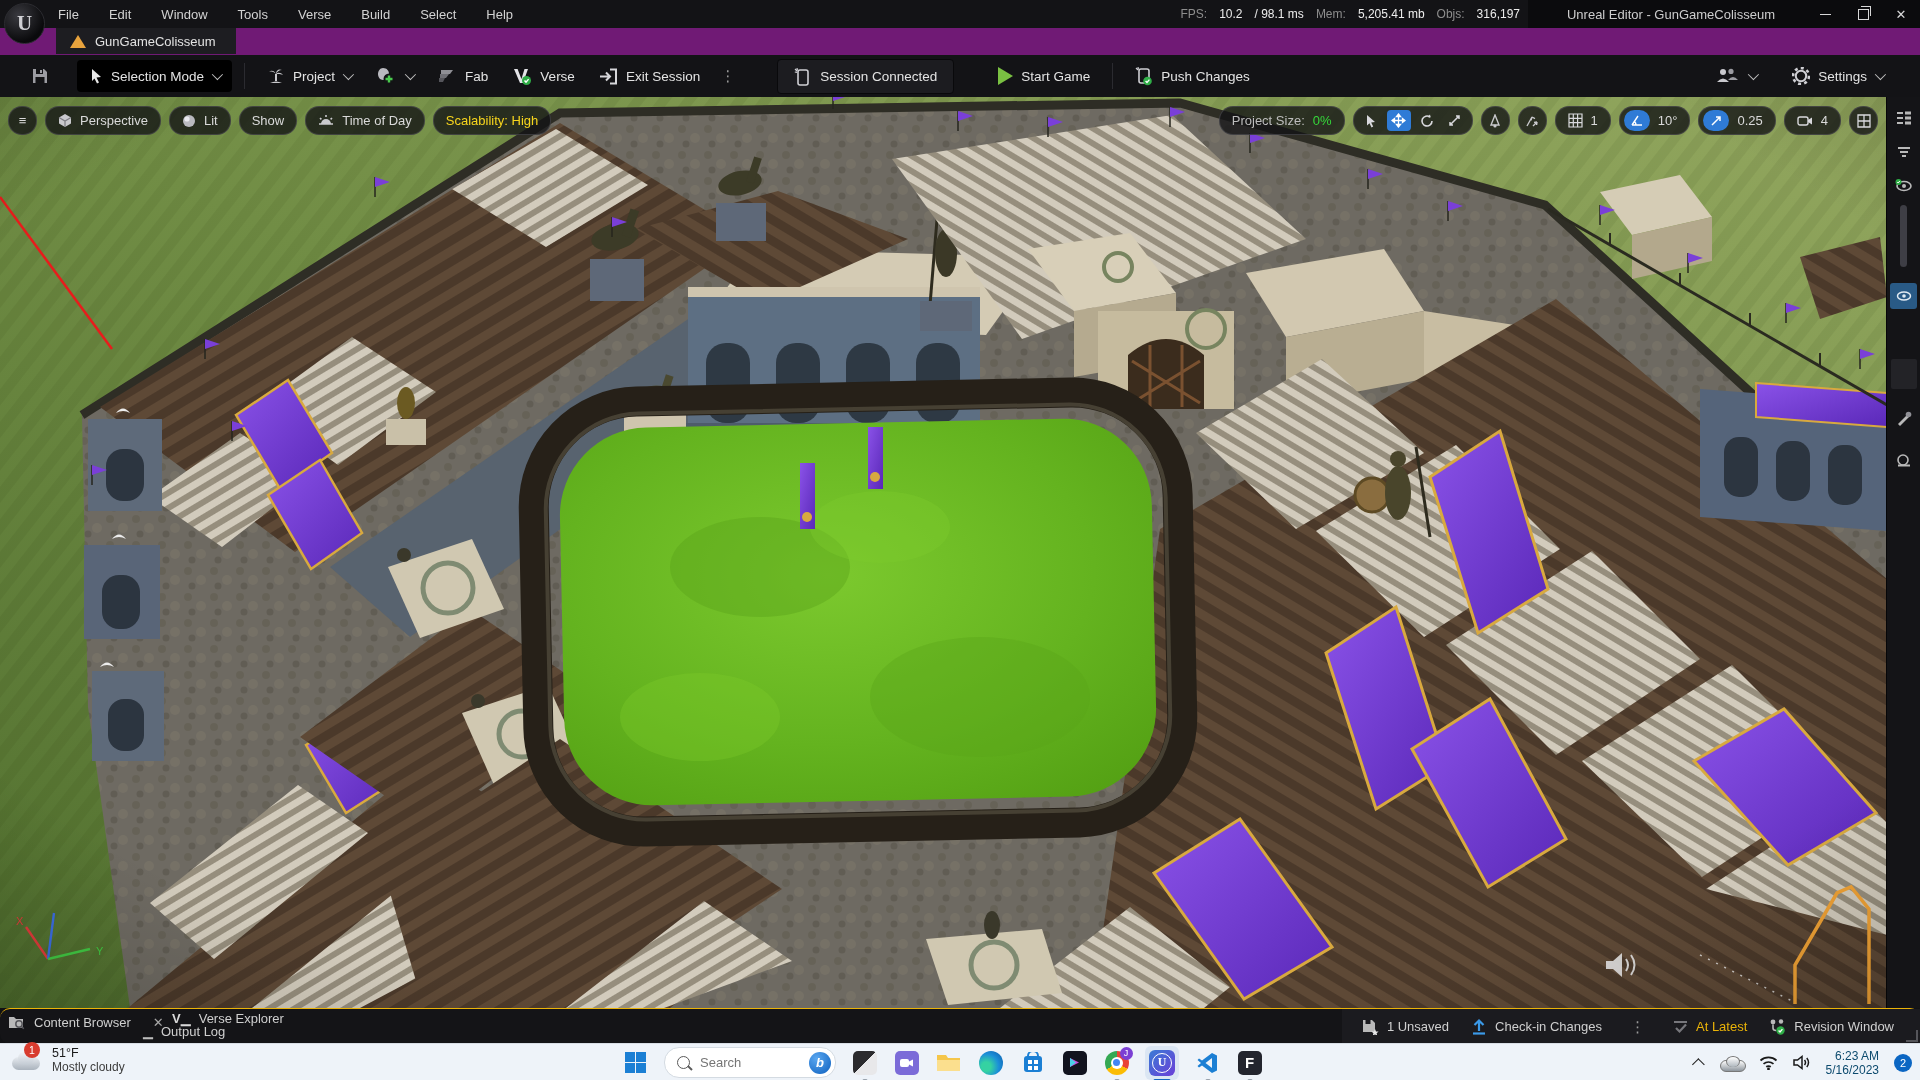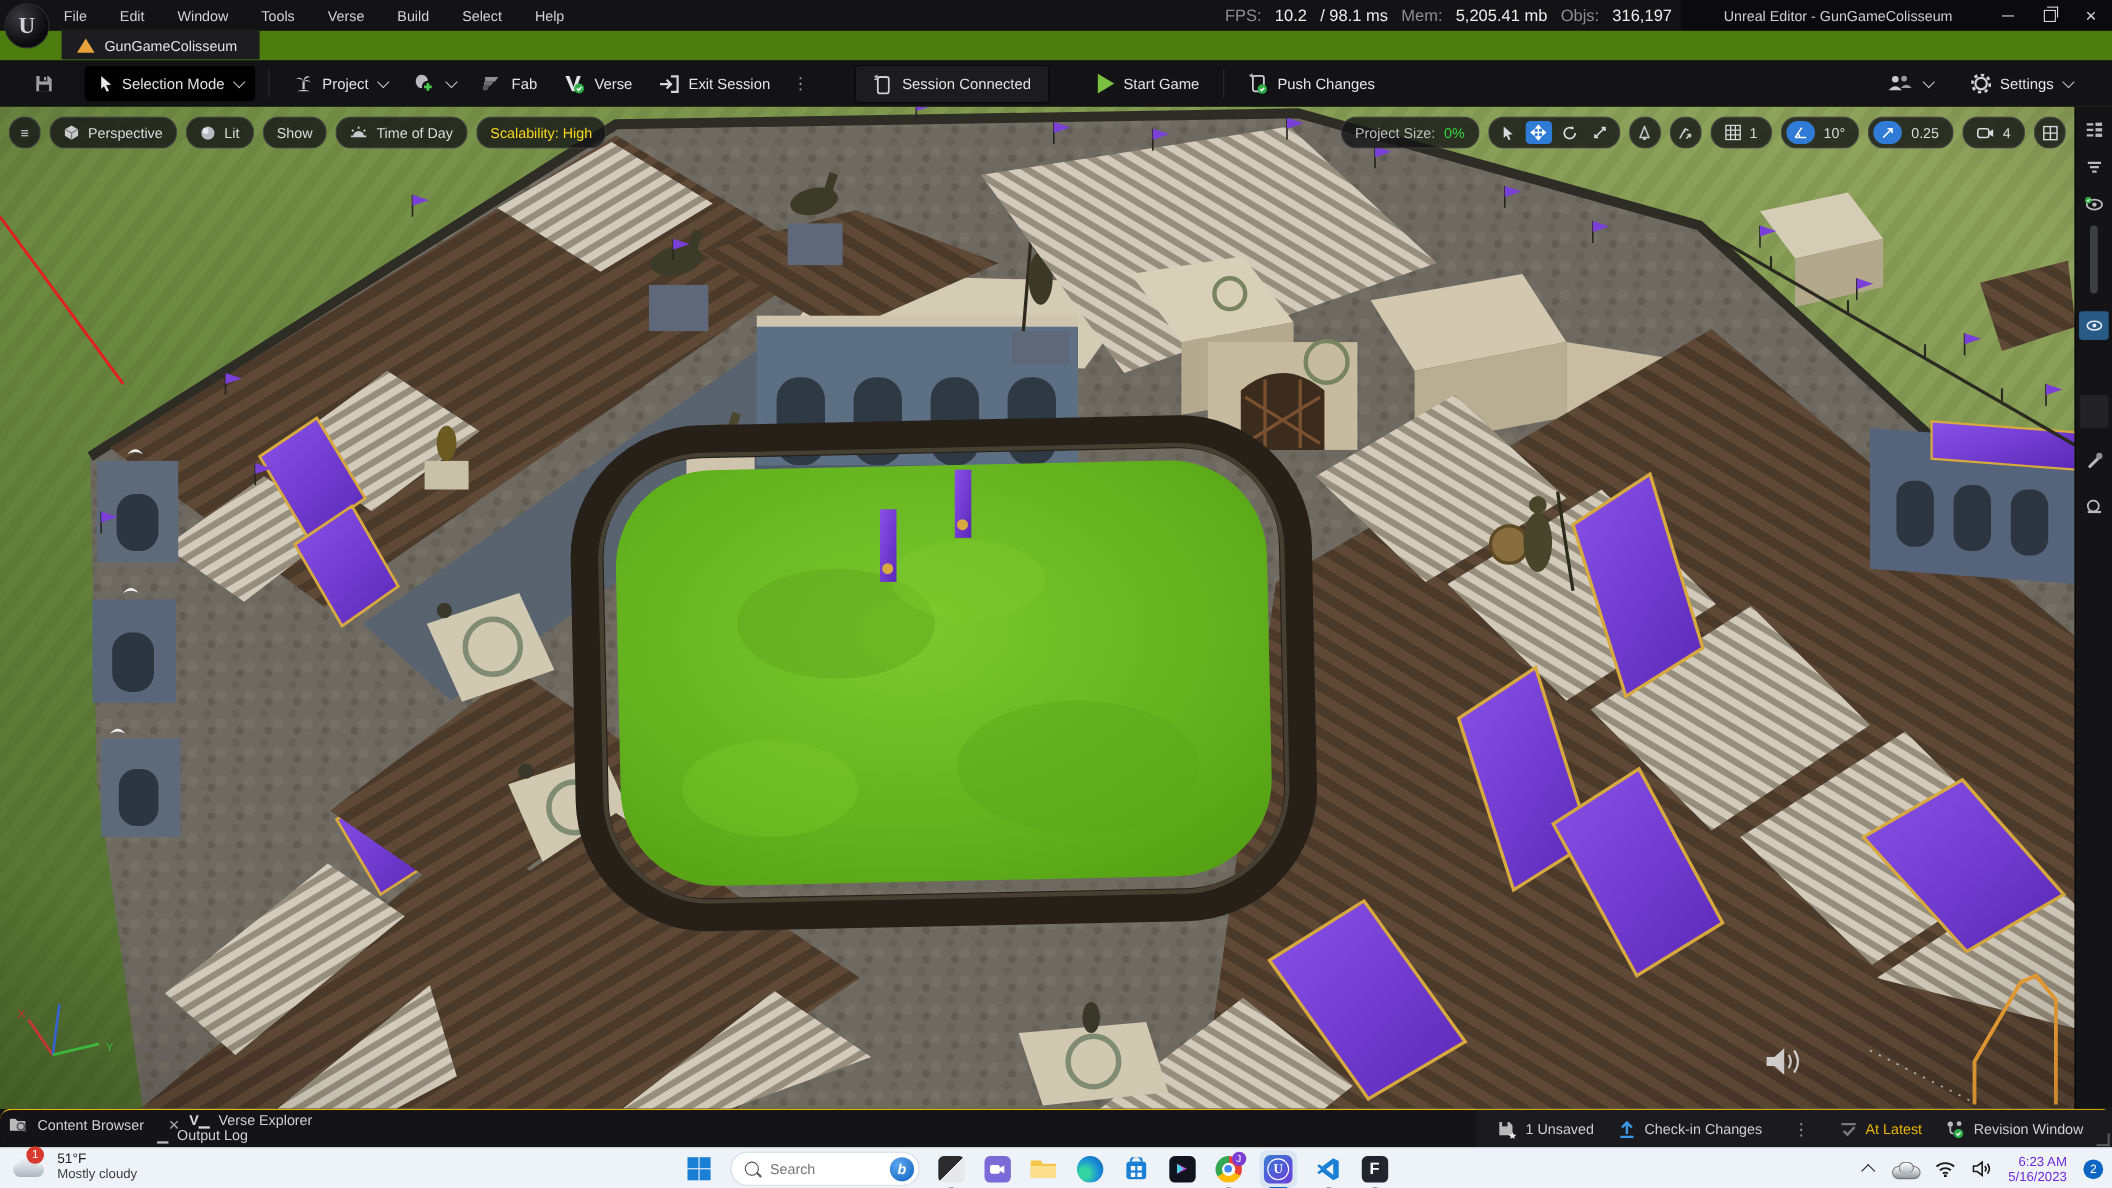--- a/index.html
+++ b/index.html
@@ -6,31 +6,31 @@
   .app{position:relative;width:1920px;height:1080px;overflow:hidden;background:#111214;
        font-family:"Liberation Sans",sans-serif;-webkit-font-smoothing:antialiased;}
   
   .titlebar{position:absolute;top:0;left:0;right:0;height:28px;background:#131316;display:flex;align-items:center;}
   .ue-logo{position:absolute;left:4px;top:3px;width:39px;height:39px;border-radius:50%;z-index:6;
            background:radial-gradient(circle at 35% 30%,#3a3a40,#0a0a0c 70%);border:1px solid #2c2c31;
            display:flex;align-items:center;justify-content:center;color:#cfcfd4;font-family:"Liberation Serif",serif;
            font-weight:bold;font-size:21px;}
   .menu{display:flex;gap:30px;margin-left:58px;color:#d2d2d2;font-size:13px;}
   .menu span{cursor:default;}
-  .stats{position:absolute;right:400px;top:0;height:28px;display:flex;align-items:center;gap:12px;font-size:15px;}
+  .stats{position:absolute;right:400px;top:0;height:28px;display:flex;align-items:center;gap:12px;font-size:12px;}
   .stats .lbl{color:#8d8d8d;}
   .stats .val{color:#ececec;}
   .title-region{position:absolute;right:0;top:0;width:392px;height:28px;background:#0b0b0d;display:flex;align-items:center;}
   .win-title{flex:1;text-align:center;color:#cdcdcd;font-size:13px;padding-left:8px;white-space:nowrap;overflow:hidden;}
   .win-btn{width:38px;height:28px;display:flex;align-items:center;justify-content:center;color:#d8d8d8;font-size:13px;}
   .min-glyph{width:11px;height:0;border-top:1.6px solid #d8d8d8;display:block;}
   .restore-glyph{width:9px;height:9px;border:1.4px solid #d8d8d8;position:relative;display:block;}
   .restore-glyph:before{content:"";position:absolute;left:2px;top:-4px;width:9px;height:9px;border:1.4px solid #d8d8d8;border-left:none;border-bottom:none;}
   
-  .tabrow{position:absolute;top:28px;left:0;right:0;height:27px;background:#4d7c0f;border-bottom:1px solid #060608;}
+  .tabrow{position:absolute;top:28px;left:0;right:0;height:27px;background:#701a75;border-bottom:1px solid #060608;}
   .proj-tab{position:absolute;left:56px;top:0;height:26px;background:#1d1d21;display:flex;align-items:center;gap:9px;
             padding:0 20px 0 14px;color:#e2e2e2;font-size:13px;}
   .warn-tri{width:0;height:0;border-left:8px solid transparent;border-right:8px solid transparent;border-bottom:13px solid #e8a33d;display:block;}
   
   .toolbar{position:absolute;top:55px;left:0;right:0;height:42px;background:#131316;border-bottom:1px solid #050507;
            display:flex;align-items:center;padding:0 21px;gap:4px;color:#e3e3e3;font-size:13.5px;}
   .tbtn{display:flex;align-items:center;gap:8px;padding:7px 10px;border-radius:4px;white-space:nowrap;}
   .tbtn svg{display:block;}
   .sel-mode{background:#000;padding:8px 12px;margin-left:14px;}
   .vsep{width:1px;height:26px;background:#2b2b30;margin:0 8px;}
@@ -87,21 +87,21 @@
   .mag{width:11px;height:11px;border:1.7px solid #5a5a5a;border-radius:50%;position:relative;flex:none;}
   .mag:after{content:"";position:absolute;left:9px;top:10px;width:6px;height:1.7px;background:#5a5a5a;transform:rotate(45deg);}
   .bing{width:22px;height:22px;border-radius:50%;background:radial-gradient(circle at 35% 30%,#5aa7f0,#0d5fbe);color:#fff;
         font-size:13px;font-weight:bold;display:flex;align-items:center;justify-content:center;font-style:italic;}
   .tb-ico{position:relative;width:27px;height:27px;display:flex;align-items:center;justify-content:center;}
   .tb-ico .dot{position:absolute;bottom:-6px;left:50%;transform:translateX(-50%);width:5px;height:3px;border-radius:2px;background:#9aa3ad;}
   .ico-sq{width:24px;height:24px;border-radius:5px;}
   .uefn-active{width:34px;height:34px;background:#dbe6f3;border-radius:6px;display:flex;align-items:center;justify-content:center;position:relative;}
   .uefn-active .underline{position:absolute;bottom:-2px;left:50%;transform:translateX(-50%);width:17px;height:3px;border-radius:2px;background:#1566c0;}
   .tray{position:absolute;right:8px;top:0;height:37px;display:flex;align-items:center;gap:15px;}
-  .tray .clock{text-align:right;font-size:12px;line-height:14px;color:#6d28d9;}
+  .tray .clock{text-align:right;font-size:12px;line-height:14px;color:#0c4a6e;}
   .badge-blue{width:18px;height:18px;border-radius:50%;background:#0b66c3;color:#fff;font-size:11px;display:flex;align-items:center;justify-content:center;}
   .chev-up{width:8px;height:8px;border-left:1.8px solid #222;border-top:1.8px solid #222;transform:rotate(45deg) translateY(3px);}
   .tray-cloud{width:24px;height:14px;position:relative;}
   .tray-cloud .b1{position:absolute;left:0;top:4px;width:24px;height:10px;border-radius:6px;background:linear-gradient(#fdfdfd,#8e969e);border:1px solid #777;}
   .tray-cloud .b2{position:absolute;left:6px;top:0;width:12px;height:10px;border-radius:50%;background:linear-gradient(#fff,#aeb6bd);border:1px solid #777;border-bottom:none;}
   svg{display:block;}
 </style>
 </head>
 <body>
 

